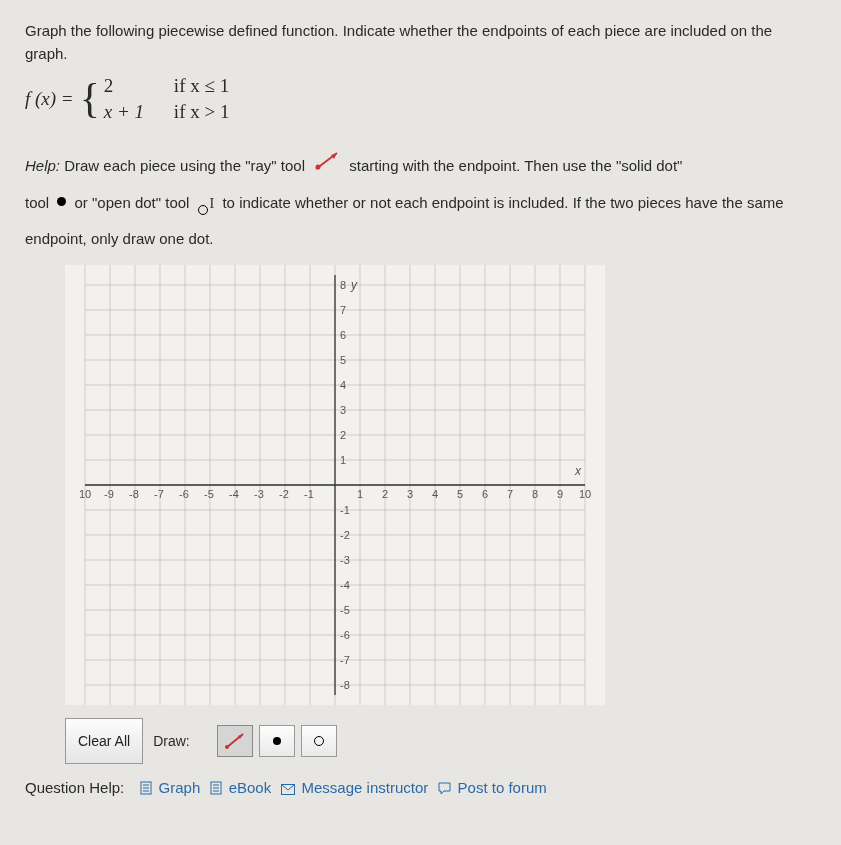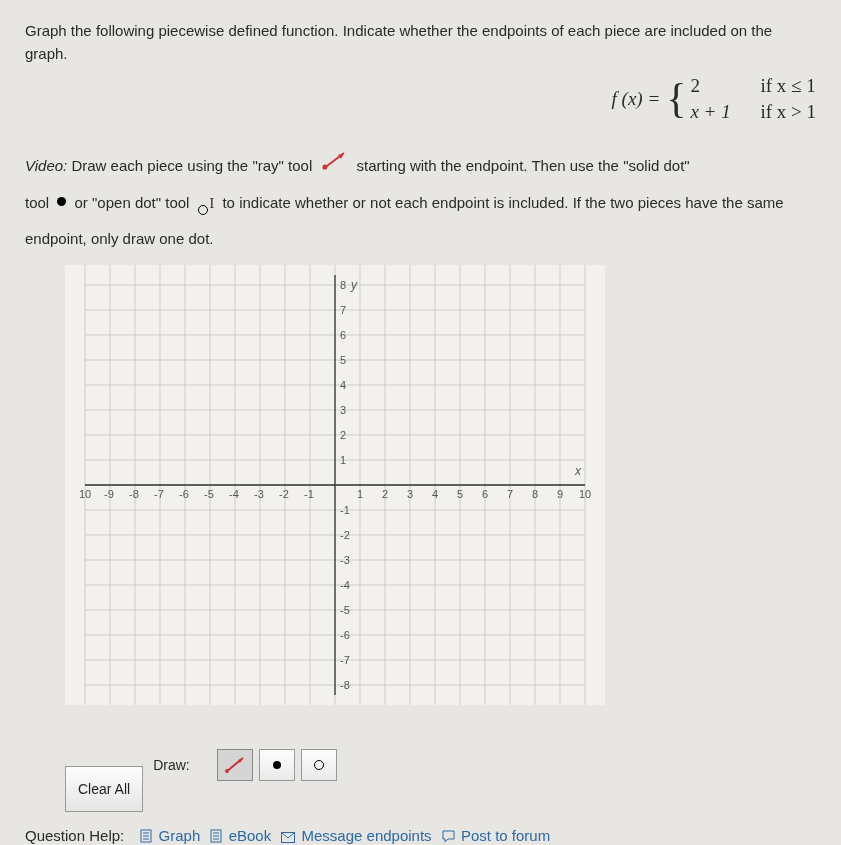--- a/index.html
+++ b/index.html
@@ -6,34 +6,34 @@
     margin: 0;
     padding: 20px 25px;
     font-family: Arial, Helvetica, sans-serif;
     background: #e8e6e3;
     color: #2a2a2a;
     width: 841px;
     box-sizing: border-box;
     font-size: 15px;
   }
   .prompt { line-height: 1.5; margin-bottom: 6px; }
-  .math-block { font-family: 'Times New Roman', serif; font-size: 19px; margin: 10px 0 25px 0; display:flex; align-items:center;justify-content:flex-end; }
+  .math-block { font-family: 'Times New Roman', serif; font-size: 19px; margin: 10px 0 25px 0; display:flex; align-items:center; }
   .brace { font-size: 42px; line-height: 0.8; margin: 0 4px 0 6px; font-family:'Times New Roman',serif; }
   .cases { display:inline-flex; flex-direction:column; gap:4px; }
   .case-row { display:flex; }
   .case-expr { width:70px; }
   .hint { line-height: 2.4; font-size:15px; }
   .inline-tool { display:inline-block; vertical-align:middle; margin:0 4px; }
   .solid-dot { width:9px; height:9px; background:#000; border-radius:50%; display:inline-block; vertical-align:middle; margin:0 4px 6px 4px;}
   .open-dot-wrap { display:inline-flex; align-items:flex-end; gap:2px; margin:0 4px; vertical-align:middle;}
   .open-dot { width:8px; height:8px; border:1.5px solid #000; border-radius:50%; display:inline-block; margin-bottom:6px;}
   .cursor-mark { font-family:'Times New Roman',serif; font-size:14px; }
   .graph-wrap { margin: 8px 0 10px 40px; }
   .toolbar-row { margin: 8px 0 15px 40px; display:flex; align-items:center; gap:6px; }
-  .btn { border:1px solid #999; background:linear-gradient(#fdfdfd,#e5e5e5); padding:14px 12px; font-size:14px; cursor:pointer; color:#222;margin-top:48px; }
+  .btn { border:1px solid #999; background:linear-gradient(#fdfdfd,#e5e5e5); padding:14px 12px; font-size:14px; cursor:pointer; color:#222; }
   .draw-label { margin-left:4px; margin-right:21px; font-size:14px; }
   .tool-btn { border:1px solid #999; background:linear-gradient(#fdfdfd,#e9e9e9); width:34px; height:30px; display:flex; align-items:center; justify-content:center; cursor:pointer;}
   .tool-btn.active { background:#d5d5d5; border-color:#888; }
   .help-row { font-size:15px; }
   .help-label { margin-right: 6px; margin-top: 24px; }
   .help-link { color:#2a6aa8; text-decoration:none; margin-left:6px; cursor:pointer; }
   .help-icon { display:inline-block; vertical-align:middle; margin-right:2px; }
   svg text { font-family: Arial, sans-serif; fill:#555; }
 </style>
 </head>
@@ -50,21 +50,21 @@
       <span>if   x ≤ 1</span>
     </span>
     <span class="case-row">
       <span class="case-expr" style="font-style:italic;">x + 1</span>
       <span>if   x &gt; 1</span>
     </span>
   </span>
 </div>
 
 <div class="hint">
-  <i>Video:</i>
+  <i>Help:</i>
   <span>Draw each piece using the "ray" tool</span>
   <span class="inline-tool">
     <svg width="28" height="22">
         <line x1="3" y1="19" x2="24" y2="3" stroke="#c33" stroke-width="2"></line>
         <polygon points="24,3 18,5 21,9" fill="#c33"></polygon>
         <circle cx="5" cy="17" r="2.5" fill="#c33"></circle>
       </svg>
   </span>
   <span>starting with the endpoint. Then use the "solid dot"</span>
   <br>
@@ -210,21 +210,21 @@
           <line x1="3" y1="7" x2="9" y2="7" stroke="#2a6aa8"></line>
           <line x1="3" y1="10" x2="9" y2="10" stroke="#2a6aa8"></line>
         </svg></span>
     <span>eBook</span>
   </a>
   <a class="help-link">
     <span class="help-icon"><svg width="14" height="11">
           <rect x="0.5" y="0.5" width="13" height="10" fill="none" stroke="#2a6aa8"></rect>
           <polyline points="0.5,0.5 7,6 13.5,0.5" fill="none" stroke="#2a6aa8"></polyline>
         </svg></span>
-    <span>Message endpoints</span>
+    <span>Message instructor</span>
   </a>
   <a class="help-link">
     <span class="help-icon"><svg width="13" height="13">
           <path d="M1 1 h11 v8 h-6 l-3 3 v-3 h-2 z" fill="none" stroke="#2a6aa8"></path>
         </svg></span>
     <span>Post to forum</span>
   </a>
 </div>
 
 </body></html>

